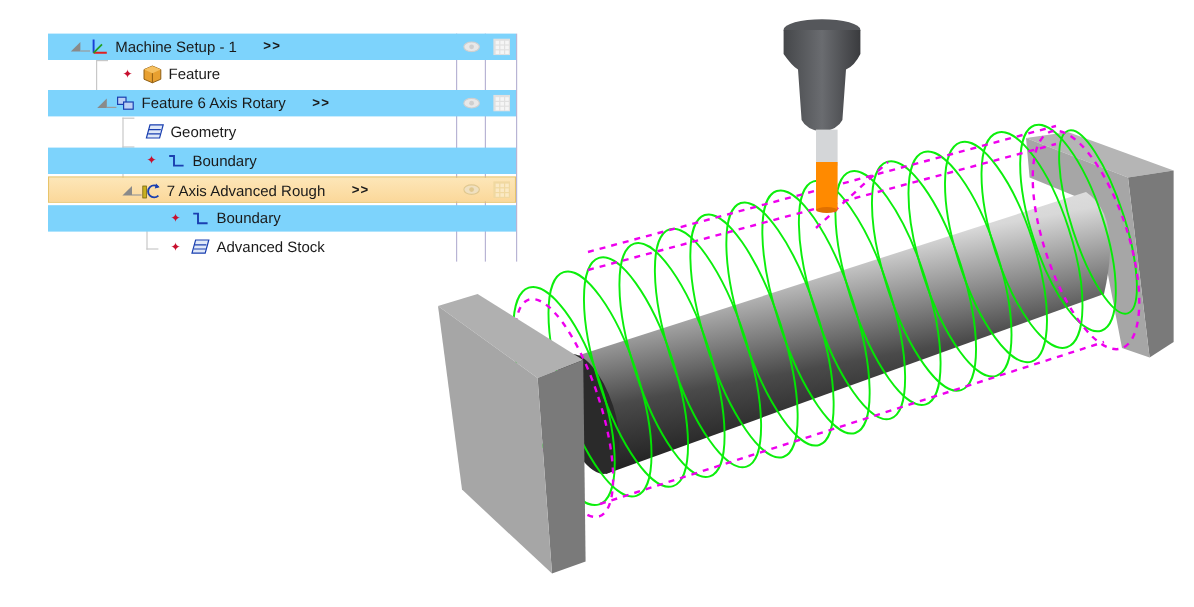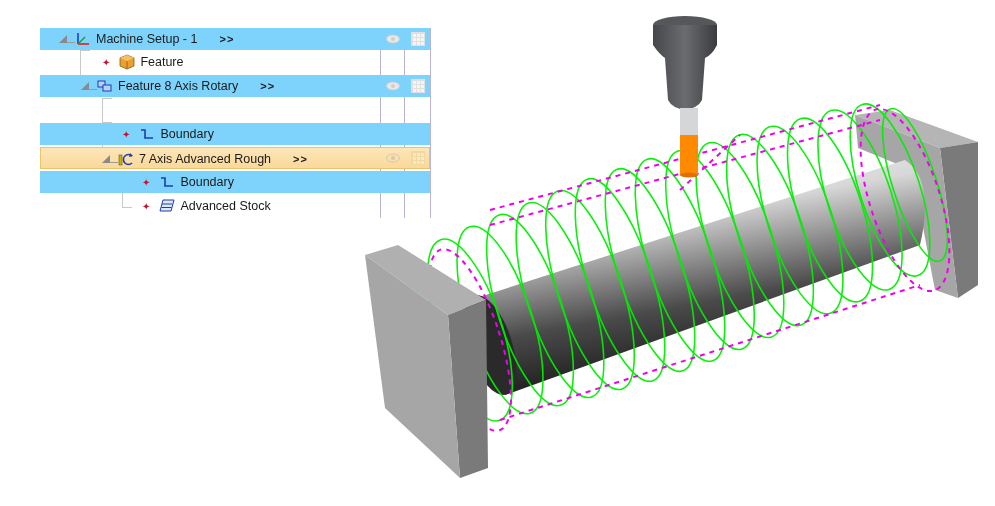--- a/index.html
+++ b/index.html
@@ -89,21 +89,21 @@
 
   <div class="row alt" style="top:47px">
     <div class="content" style="left:40px">
       <span class="expander"></span>
       <span class="icon">
         <svg width="16" height="16" viewBox="0 0 16 16">
             <rect x="1" y="3" width="7" height="6" fill="#bcd0f4" stroke="#1a3fb0"></rect>
             <rect x="6" y="7" width="8" height="6" fill="#bcd0f4" stroke="#1a3fb0"></rect>
           </svg>
       </span>
-      <span>Feature 8 Axis Rotary</span>
+      <span>Feature 6 Axis Rotary</span>
       <span class="more">&gt;&gt;</span>
     </div>
     <svg class="eye" style="left:346px;top:6px" viewBox="0 0 14 10">
         <ellipse cx="7" cy="5" rx="6.5" ry="4" fill="#e8e8e8" stroke="#cfcfcf"></ellipse>
         <circle cx="7" cy="5" r="2" fill="#cfcfcf"></circle>
       </svg>
     <svg class="grid-ic" style="left:371px;top:4px" viewBox="0 0 14 14">
         <rect width="14" height="14" fill="#e0e0e0"></rect>
         <g fill="#f5f5f5">
           <rect x="2" y="2" width="3" height="3"></rect>
@@ -112,20 +112,32 @@
           <rect x="2" y="6" width="3" height="3"></rect>
           <rect x="6" y="6" width="3" height="3"></rect>
           <rect x="10" y="6" width="3" height="3"></rect>
           <rect x="2" y="10" width="3" height="3"></rect>
           <rect x="6" y="10" width="3" height="3"></rect>
           <rect x="10" y="10" width="3" height="3"></rect>
         </g>
       </svg>
   </div>
 
+  <div class="row" style="top:71px">
+    <div class="content" style="left:80px">
+      <span class="icon">
+        <svg width="16" height="16" viewBox="0 0 16 16">
+            <polygon points="4,2 15,2 12,13 1,13" fill="#dfe8f8" stroke="#1a3fb0"></polygon>
+            <line x1="3" y1="6" x2="13" y2="6" stroke="#1a3fb0"></line>
+            <line x1="2.5" y1="9.5" x2="12.5" y2="9.5" stroke="#1a3fb0"></line>
+          </svg>
+      </span>
+      <span>Geometry</span>
+    </div>
+  </div>
 
   <div class="row alt" style="top:95px">
     <div class="content" style="left:82px">
       <span class="dot">✦</span>
       <span class="icon">
         <svg width="16" height="16" viewBox="0 0 16 16">
             <polyline points="2,4 6,4 6,12 14,12" fill="none" stroke="#1a3fb0" stroke-width="1.6"></polyline>
           </svg>
       </span>
       <span>Boundary</span>

